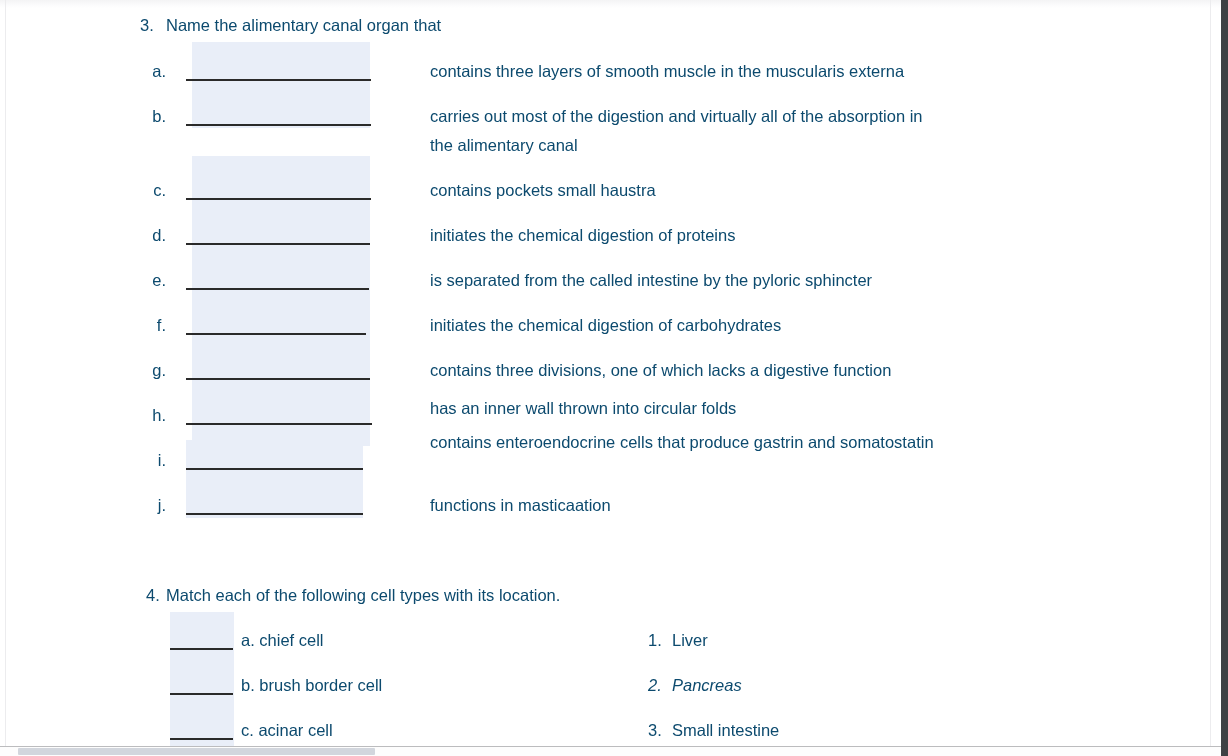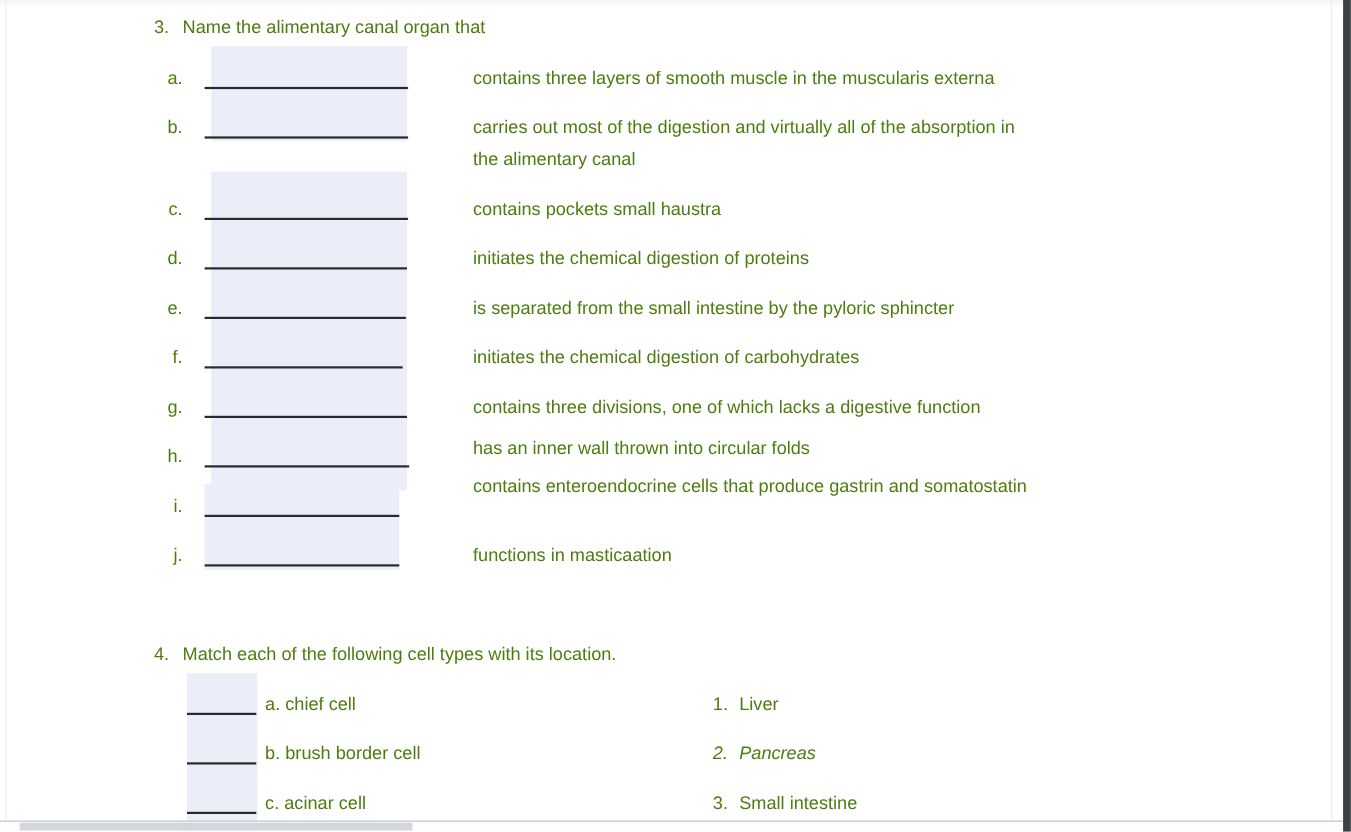--- a/index.html
+++ b/index.html
@@ -70,21 +70,21 @@
     width: 357px; height: 7px;
     background: #d2d6dd;
     border-radius: 1px;
   }
 
   
   .content {
     position: absolute;
     left: 0; top: 0;
     width: 1210px; height: 746px;
-    color: #4d7c0f;
+    color: #0c4a6e;
     font-size: 16.5px;
     line-height: 1.28;
   }
 
   
   #q3 {
     position: absolute;
     left: 0; top: 0;
   }
   #q3-heading {
@@ -131,20 +131,21 @@
     left: 430px;
     width: 700px;
   }
 
   
   #q4 { position: absolute; left: 0; top: 0; }
   #q4-heading {
     position: absolute;
     left: 140px; top: 585px;
     white-space: nowrap;
+    text-align: center;
   }
   #q4-heading .qnum {
     display: inline-block;
     width: 26px;
   }
   .q4-band {
     position: absolute;
     background: #e9eef8;
   }
   .q4-blank {
@@ -211,21 +212,21 @@
 
       <div class="q3-row">
         <span class="q3-letter" style="top:225px;">d.</span>
         <span class="q3-blank" style="top:225px; width:184px;"></span>
         <span class="q3-desc" style="top:225px;">initiates the chemical digestion of proteins</span>
       </div>
 
       <div class="q3-row">
         <span class="q3-letter" style="top:270px;">e.</span>
         <span class="q3-blank" style="top:270px; width:183px;"></span>
-        <span class="q3-desc" style="top:270px;">is separated from the small intestine by the pyloric sphincter</span>
+        <span class="q3-desc" style="top:270px;">is separated from the called intestine by the pyloric sphincter</span>
       </div>
 
       <div class="q3-row">
         <span class="q3-letter" style="top:315px;">f.</span>
         <span class="q3-blank" style="top:315px; width:180px;"></span>
         <span class="q3-desc" style="top:315px;">initiates the chemical digestion of carbohydrates</span>
       </div>
 
       <div class="q3-row">
         <span class="q3-letter" style="top:360px;">g.</span>

